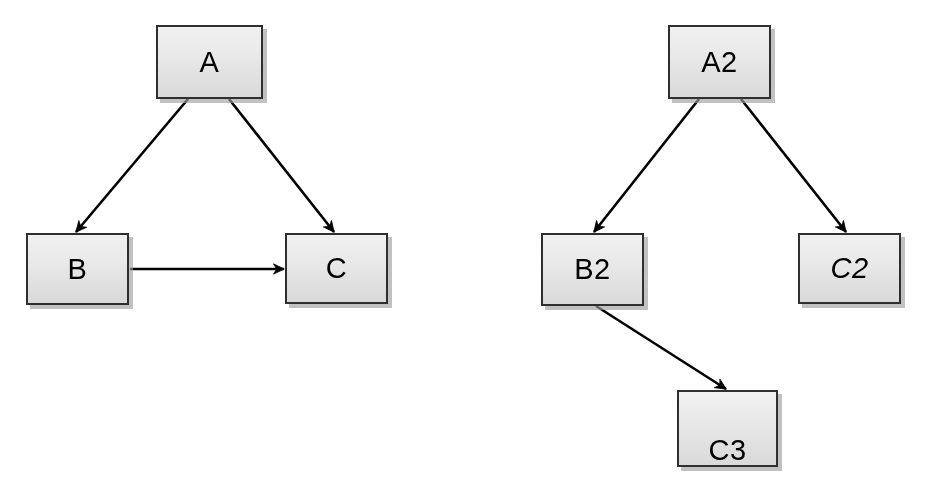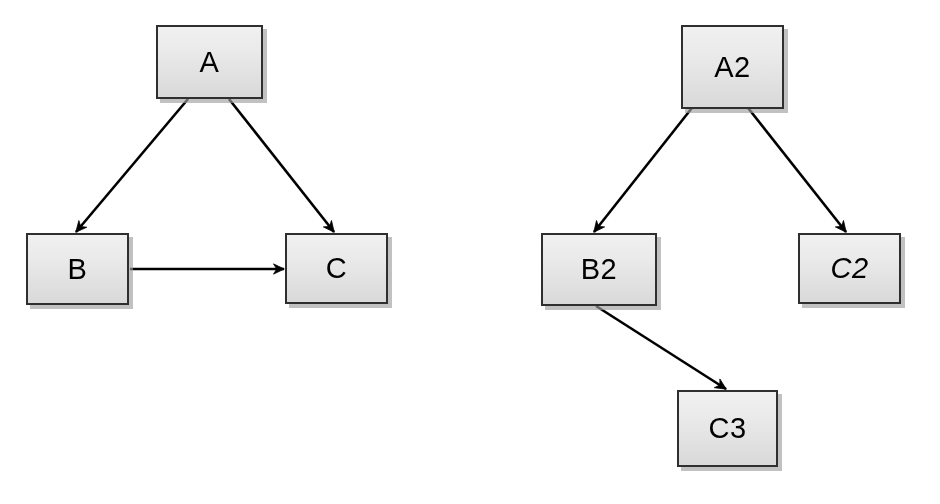--- a/index.html
+++ b/index.html
@@ -67,27 +67,27 @@
   <div id="nodes-group">
       <div class="node" style="left: 156px; top: 25px; width: 107px; height: 74px;">
         <span class="node-label">A</span>
       </div>
       <div class="node" style="left: 26px; top: 233px; width: 103px; height: 72px;">
         <span class="node-label">B</span>
       </div>
       <div class="node" style="left: 285px; top: 233px; width: 103px; height: 71px;">
         <span class="node-label">C</span>
       </div>
-      <div class="node" style="left: 668px; top: 25px; width: 103px; height: 84px; margin-left: 13px;">
+      <div class="node" style="left: 668px; top: 25px; width: 103px; height: 74px;">
         <span class="node-label">A2</span>
       </div>
-      <div class="node" style="left: 541px; top: 233px; width: 116px; height: 73px;">
+      <div class="node" style="left: 541px; top: 233px; width: 103px; height: 73px;">
         <span class="node-label">B2</span>
       </div>
       <div class="node" style="left: 798px; top: 233px; width: 103px; height: 71px; font-style: italic;">
         <span class="node-label">C2</span>
       </div>
-      <div class="node" style="left: 677px; top: 390px; width: 101px; height: 77px;">
+      <div class="node" style="left: 677px; top: 390px; width: 101px; height: 77px; align-items: flex-end;">
         <span class="node-label">C3</span>
       </div>
     </div>
 
 </div>
 
 </body></html>

